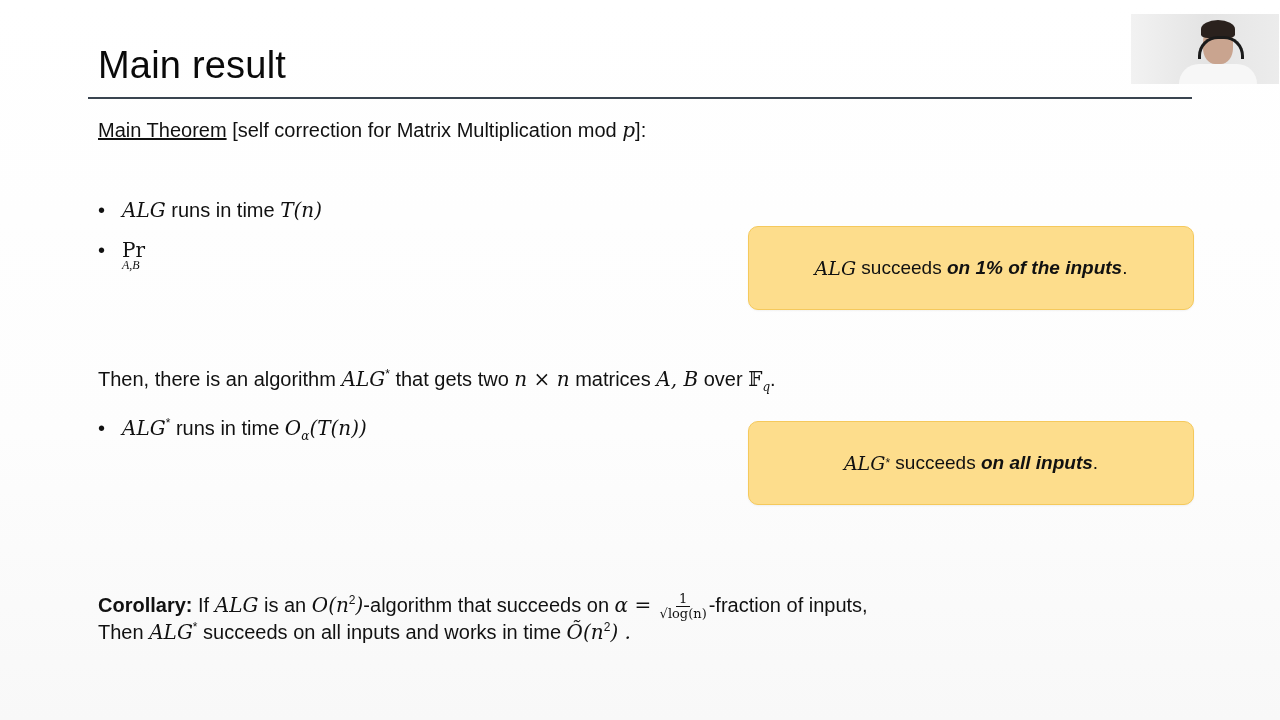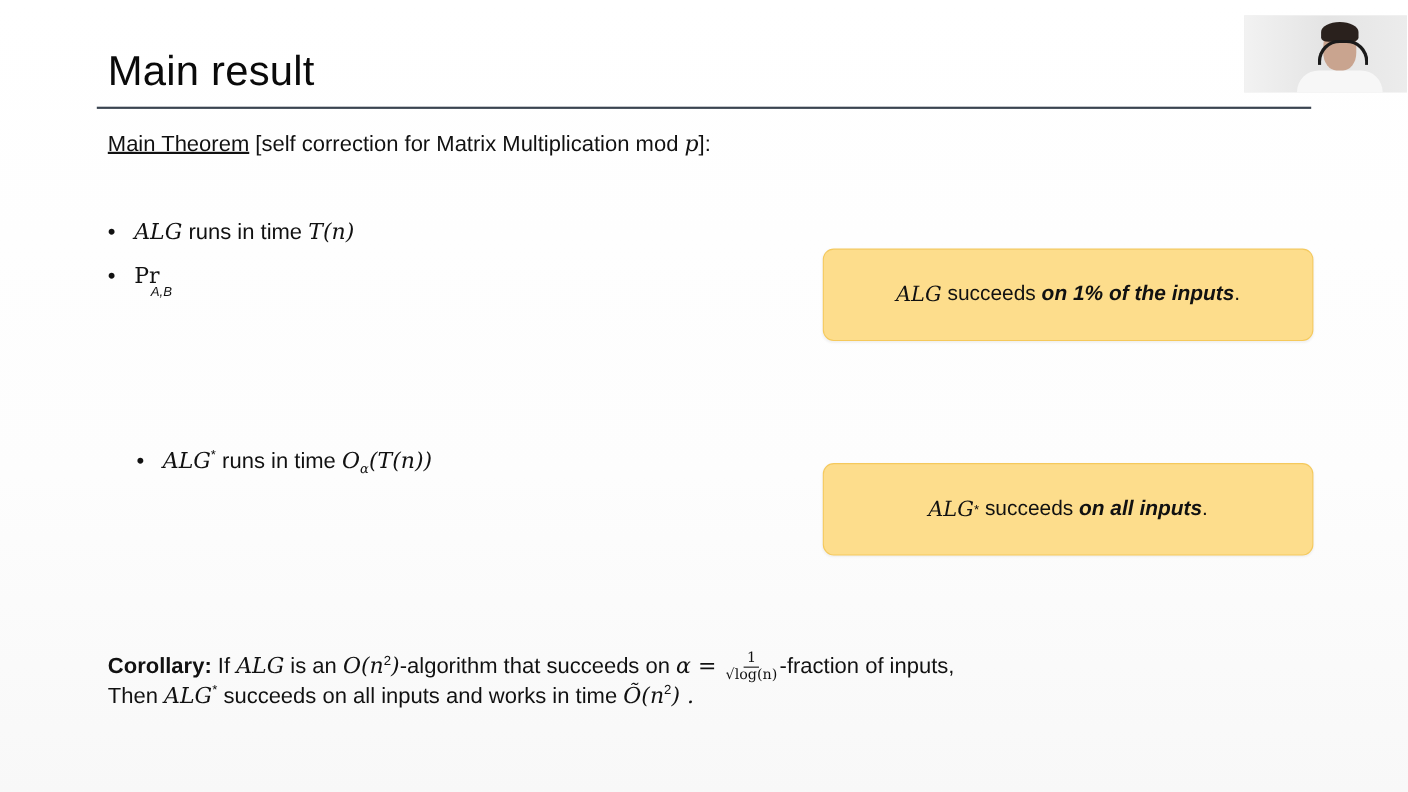--- a/index.html
+++ b/index.html
@@ -20,21 +20,21 @@
   }
   .line { position: absolute; left: 98px; font-size: 20px; white-space: nowrap; }
   .math { font-family: "DejaVu Serif", serif; font-style: italic; }
   .math-up { font-family: "DejaVu Serif", serif; font-style: normal; }
   .u { text-decoration: underline; }
   .bullet { position: absolute; left: 98px; font-size: 20px; white-space: nowrap; }
   .bullet .dot { display: inline-block; width: 24px; }
   sup { font-size: 12px; }
   sub { font-size: 12px; }
   .pr { display: inline-block; position: relative; }
-  .pr .under { position: absolute; left: 0; top: 20px; font-size: 12px; font-family: Liberation Sans, sans-serif; font-style: italic; margin-left: 15px; }
+  .pr .under { position: absolute; left: 0; top: 20px; font-size: 12px; font-family: Liberation Serif, serif; font-style: italic; }
   .callout {
     position: absolute; left: 748px; width: 444px; height: 82px;
     background: #fddd8c; border: 1px solid #f5c95c; border-radius: 10px;
     display: flex; align-items: center; justify-content: center;
     font-size: 19px;
     box-shadow: 0 1px 2px rgba(0,0,0,0.05);
   }
   .callout b { font-style: italic; }
   .frac { display: inline-flex; flex-direction: column; align-items: center; vertical-align: middle; font-family: "DejaVu Serif", serif; font-size: 13px; line-height: 14px; margin: 0 2px; }
   .frac .num { border-bottom: 1px solid #111; padding: 0 3px; }
@@ -69,22 +69,25 @@
     <span class="dot">•</span><span class="pr"><span class="math-up">Pr</span><span class="under">A,B</span></span>
   </div>
 
   <div class="callout" style="top:226px;">
     <span class="math">ALG</span>
       <span style="white-space:pre"> succeeds </span>
       <b>on 1% of the inputs</b>
       <span>.</span>
   </div>
 
+  <div class="line" style="top:367px;">
+    <span>Then, there is an algorithm </span><span class="math">ALG</span><sup>*</sup><span> that gets two </span><span class="math">n × n</span><span> matrices </span><span class="math">A, B</span><span> over </span><span class="math-up">𝔽</span><sub class="math">q</sub><span>.</span>
+  </div>
 
-  <div class="bullet" style="top:406px;margin-left:26px;">
+  <div class="bullet" style="top:416px;">
     <span class="dot">•</span><span class="math">ALG</span><sup>*</sup><span> runs in time </span><span class="math">O</span><sub class="math">α</sub><span class="math">(T(n))</span>
   </div>
 
 
   <div class="callout" style="top:421px;">
     <span class="math">ALG</span>
       <sup>*</sup>
       <span style="white-space:pre"> succeeds </span>
       <b>on all inputs</b>
       <span>.</span>

